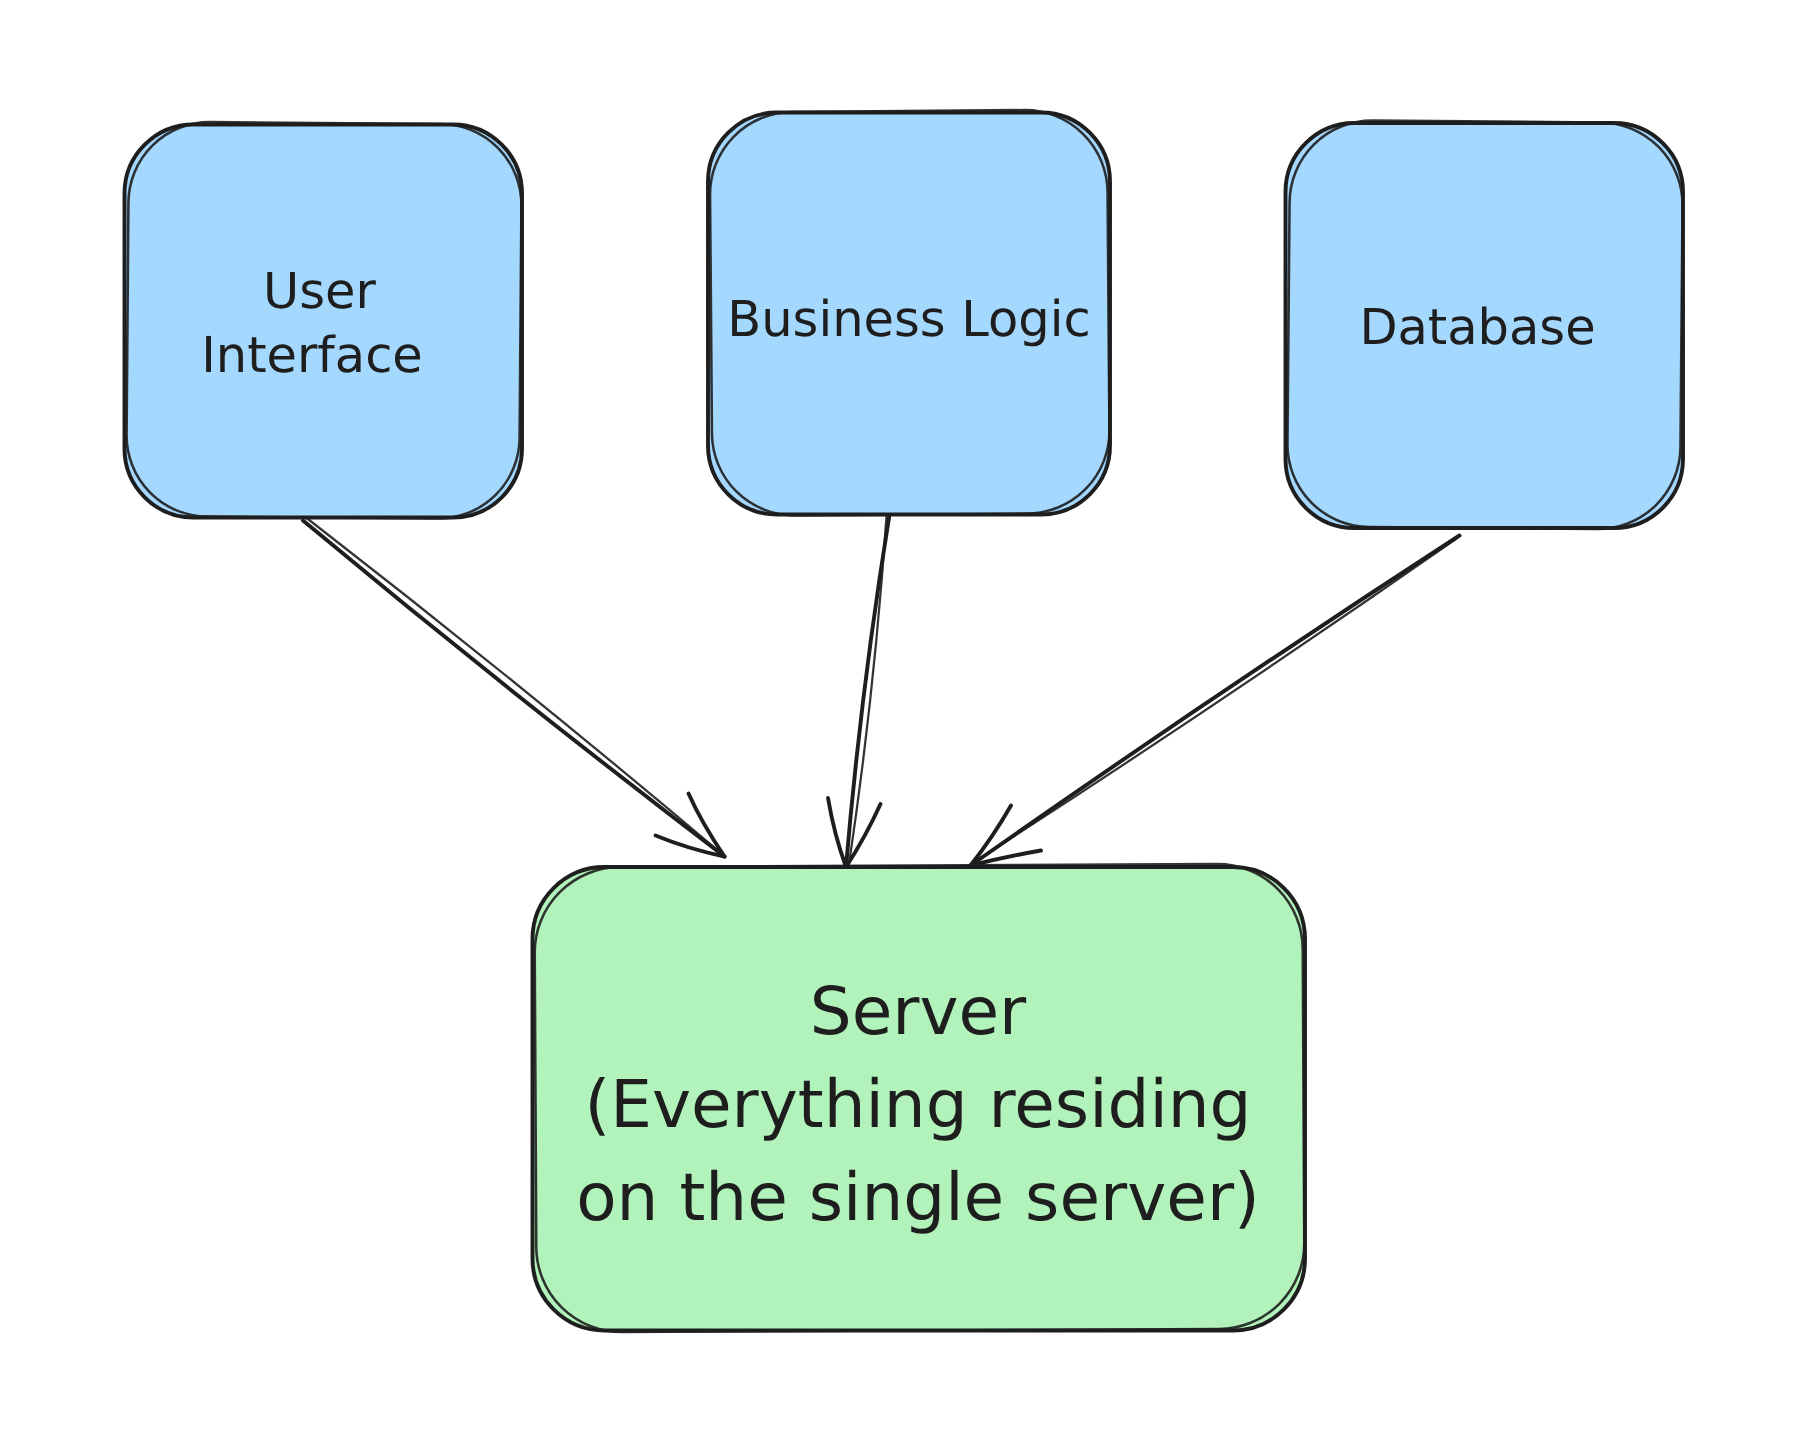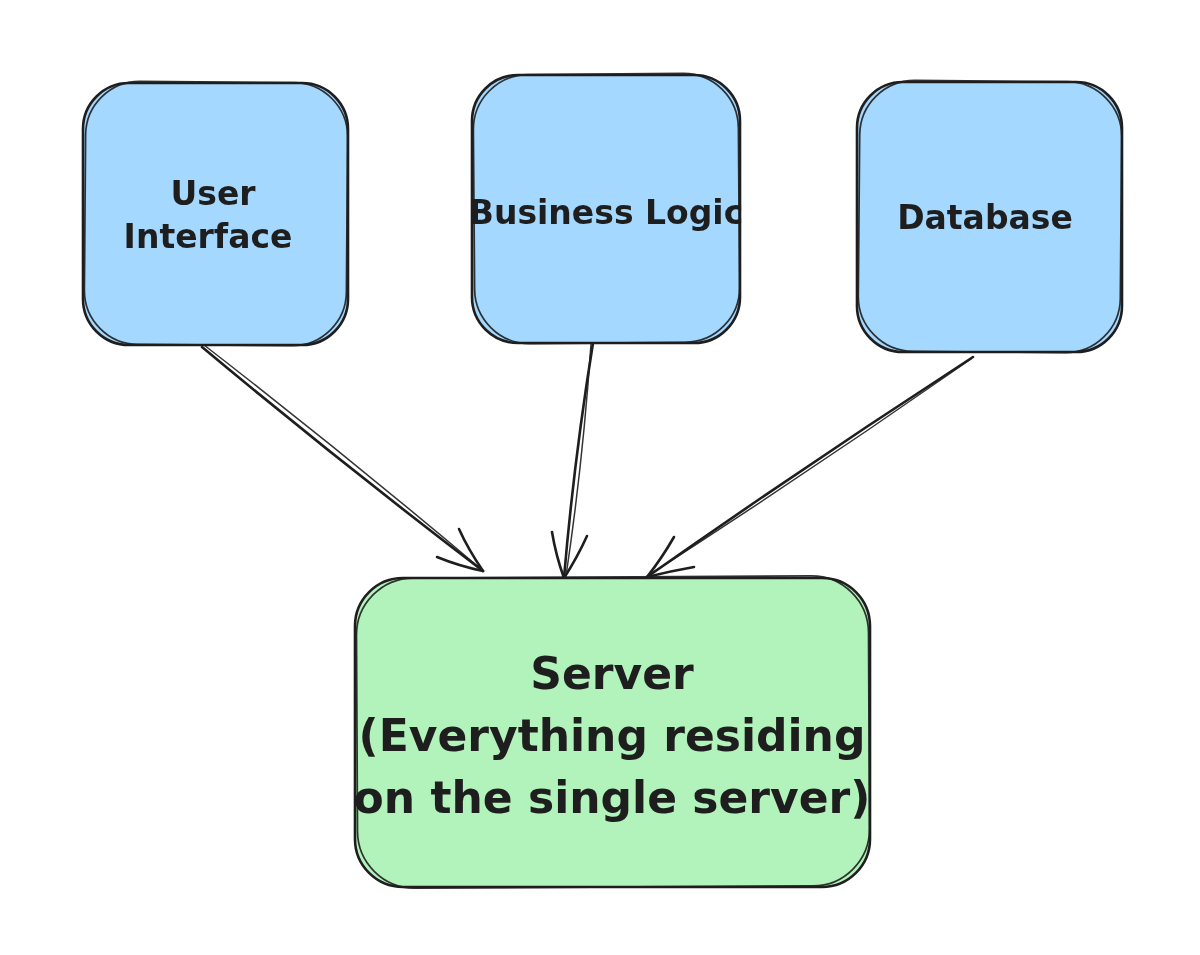--- a/index.html
+++ b/index.html
@@ -6,21 +6,20 @@
     margin: 0;
     padding: 0;
     background: #ffffff;
   }
   .stage {
     position: relative;
     width: 1200px;
     height: 955px;
     background: #ffffff;
     overflow: hidden;
-    font-weight: bold;
   }
   svg { display: block; }
   .shape {
     stroke: #1e1e1e;
     stroke-width: 2.6;
   }
   .shape-overlay {
     fill: none;
     stroke: #1e1e1e;
     stroke-width: 1.7;

